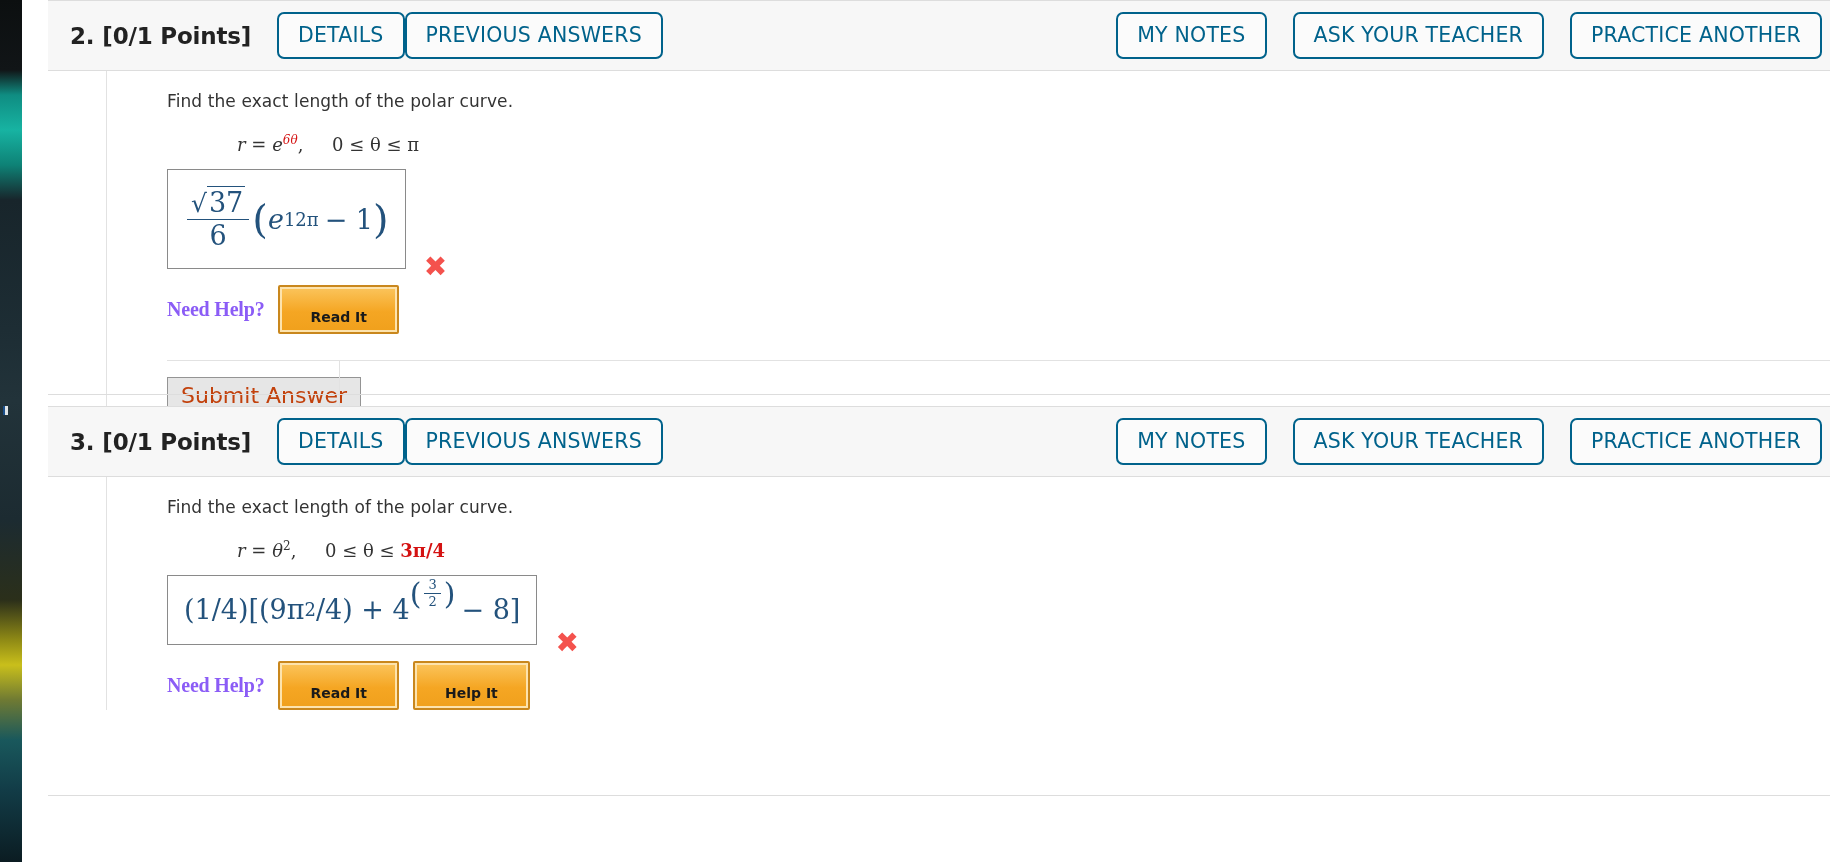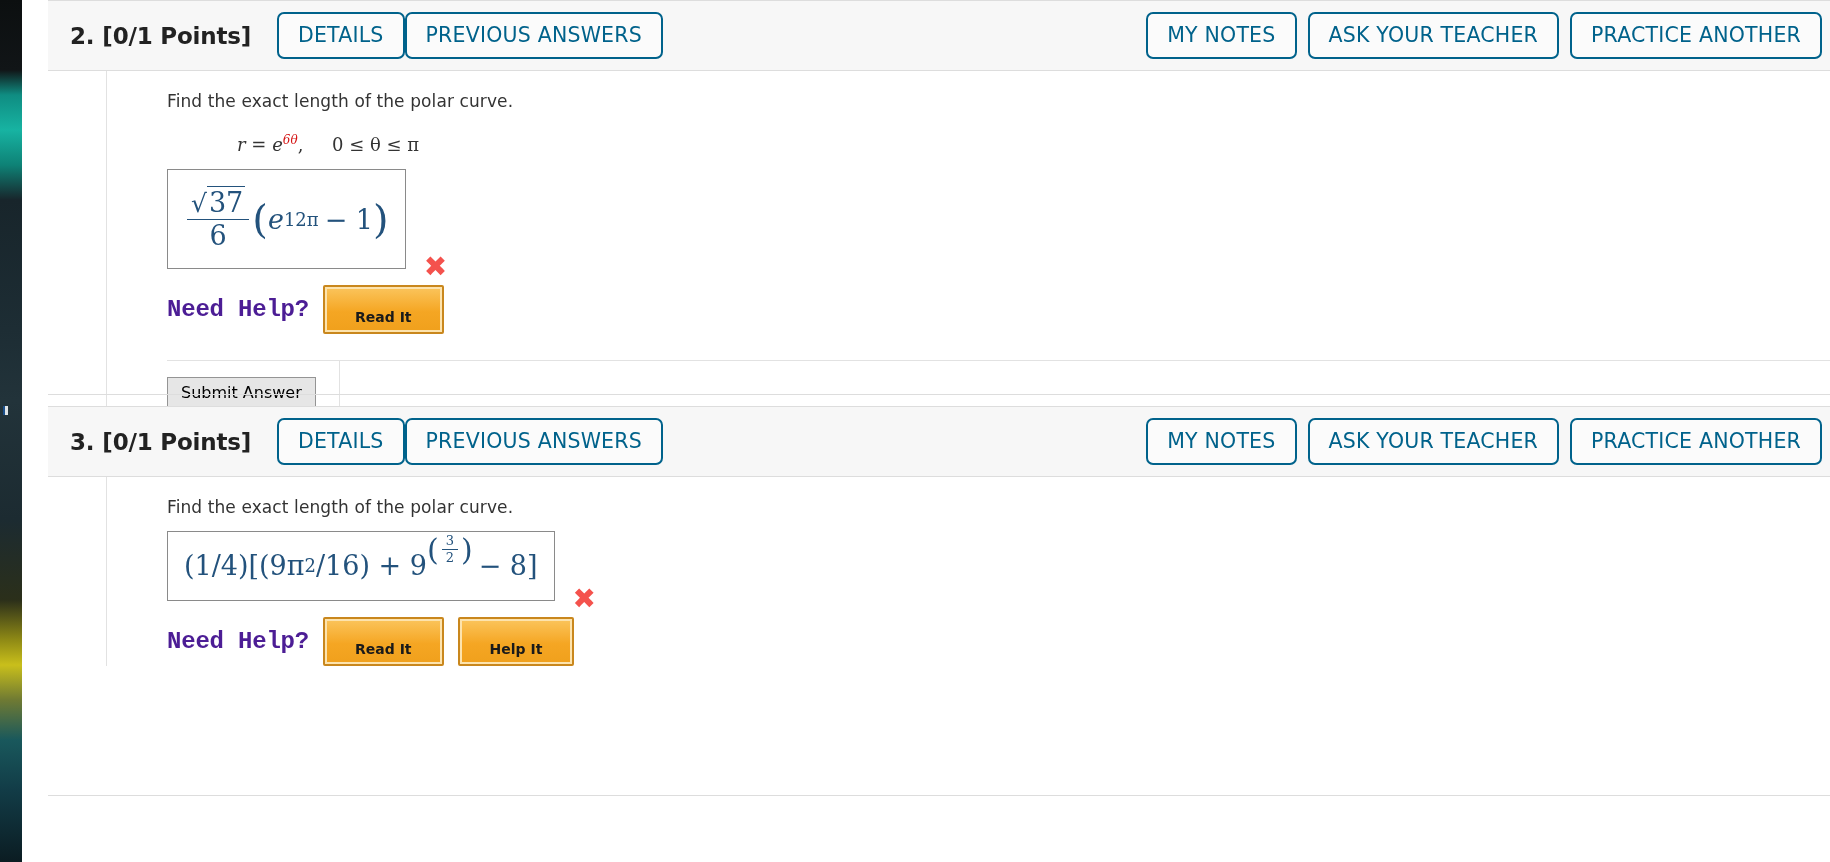--- a/index.html
+++ b/index.html
@@ -57,21 +57,21 @@
     font-family: "DejaVu Sans", "Liberation Sans", sans-serif;
     font-size: 23px;
     font-weight: bold;
     color: #222222;
     white-space: nowrap;
     letter-spacing: -0.2px;
   }
   .q-points .qnum { margin-right: 8px; }
 
   .btn-group-left { display: flex; margin-left: 26px; }
-  .btn-group-right { display: flex; gap: 11px; margin-left: auto; }
+  .btn-group-right { display: flex; gap: 26px; margin-left: auto; }
 
   .pill-btn {
     border: 2px solid #00628b;
     border-radius: 7px;
     background: #fbfbfb;
     color: #00628b;
     font-family: "DejaVu Sans", "Liberation Sans", sans-serif;
     font-size: 20.5px;
     font-weight: normal;
     letter-spacing: 0.2px;
@@ -131,24 +131,24 @@
   .frac .den { padding: 1px 4px 0; line-height: 1.1; }
   .sqrt { display: inline-block; }
   .sqrt .bar { border-top: 1.4px solid #23527c; padding: 0 2px; }
   .bigparen { font-size: 40px; font-weight: 300; vertical-align: middle;
               line-height: 0.7; display: inline-block; }
   .expo { font-size: 18px; vertical-align: super; }
 
   
   .need-help-row { display: flex; align-items: center; margin-top: 16px; gap: 14px; }
   .need-help-label {
-    color: #4c1d95;
+    color: #8b5cf6;
     font-weight: bold;
-    font-size: 24px;
-    font-family: Liberation Mono, monospace;
+    font-size: 20px;
+    font-family: Liberation Serif, serif;
     letter-spacing: -0.2px;
   }
   .help-btn {
     background: linear-gradient(to bottom, #fbc55d 0%, #f5a623 55%, #f0a01c 100%);
     border: 2px solid #c9871d;
     border-radius: 2px;
     box-shadow: inset 0 0 0 2px #fde3ad;
     color: #1a1a1a;
     font-size: 14px;
     font-weight: bold;
@@ -166,22 +166,22 @@
     position: relative;
   }
   .submit-wrap::after {
     content: ""; position: absolute;
     left: 172px; top: 0; width: 1px; height: 100%;
     background: #e2e2e2;
   }
   .submit-btn {
     background: #e6e6e6;
     border: 1px solid #949494;
-    color: #000000;
-    font-size: 16px;
+    color: #c2410c;
+    font-size: 22px;
     padding: 5px 13px 16px;
     font-family: "DejaVu Sans", "Liberation Sans", sans-serif;
     cursor: pointer;
   }
   .hrule {
     position: absolute; left: 48px; width: 1782px;
     height: 1px; background: #dddddd;
   }
 </style>
 </head>
@@ -263,26 +263,33 @@
     <div class="btn-group-right">
       <button class="pill-btn">MY NOTES</button>
       <button class="pill-btn">ASK YOUR TEACHER</button>
       <button class="pill-btn">PRACTICE ANOTHER</button>
     </div>
   </div>
 
   <div class="q-body">
     <div class="prompt">Find the exact length of the polar curve.</div>
 
+    <div class="eqn-line">
+      <span class="ital">r</span>
+      <span>=</span>
+      <span class="ital">θ</span><span class="sup">2</span><span>,</span>
+      &nbsp;&nbsp;&nbsp;
+      <span>0 ≤ θ ≤ </span><span class="red" style="font-weight:bold;">3π/4</span>
+    </div>
 
     <div class="answer-row">
       <div class="answer-box" style="min-height:68px;">
         <span>(1/4)[(9π</span>
           <span class="expo">2</span>
-          <span>/16) + 9</span>
+          <span>/4) + 4</span>
           <span style="display:inline-flex;align-items:center;vertical-align:top;position:relative;top:-16px;">
           <span class="bigparen" style="font-size:30px;">(</span>
           <span class="frac" style="font-size:13px;">
             <span class="num">3</span>
             <span class="den">2</span>
           </span>
           <span class="bigparen" style="font-size:30px;">)</span>
         </span>
           <span style="margin-left:6px;">− 8]</span>
       </div>

